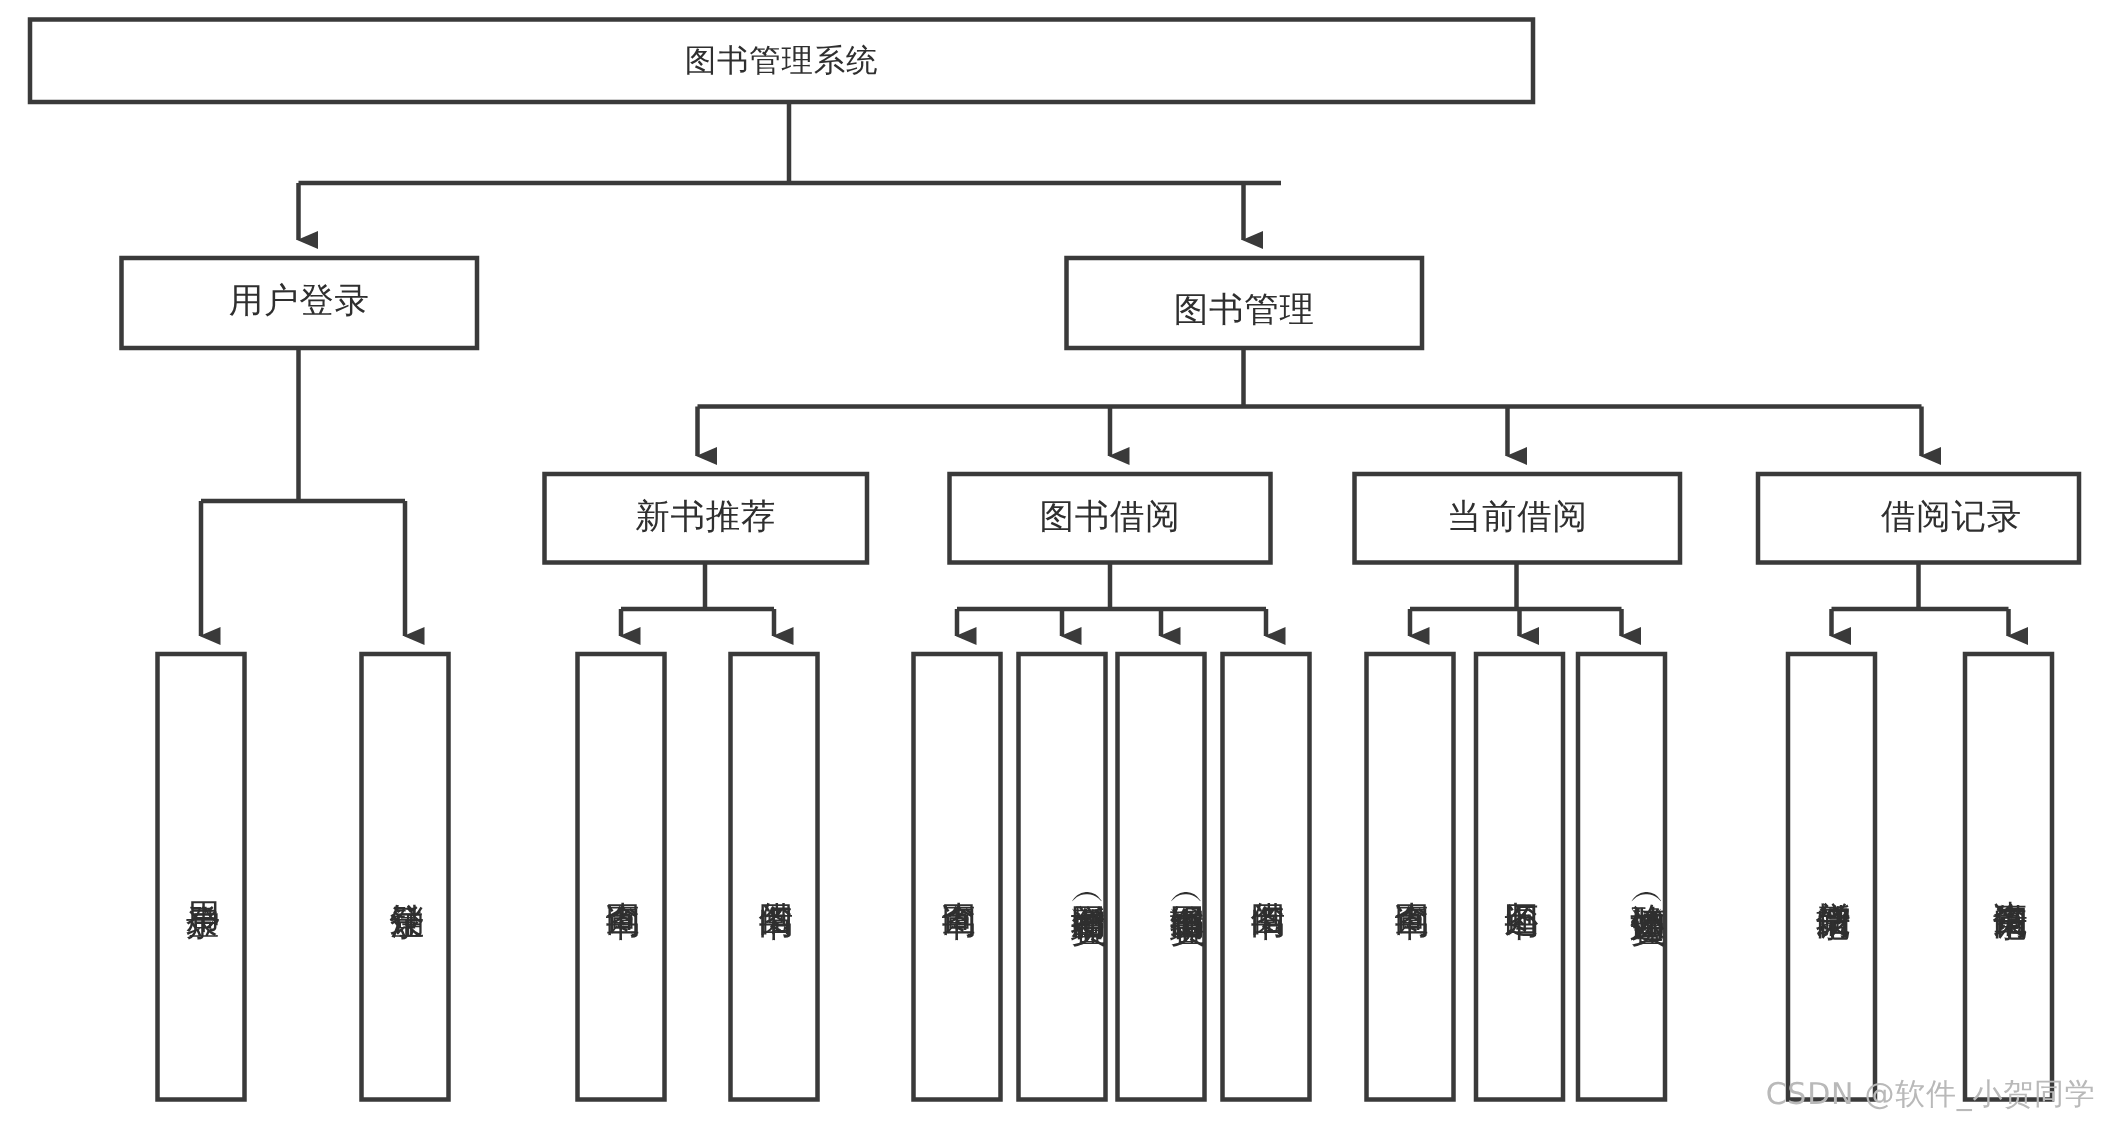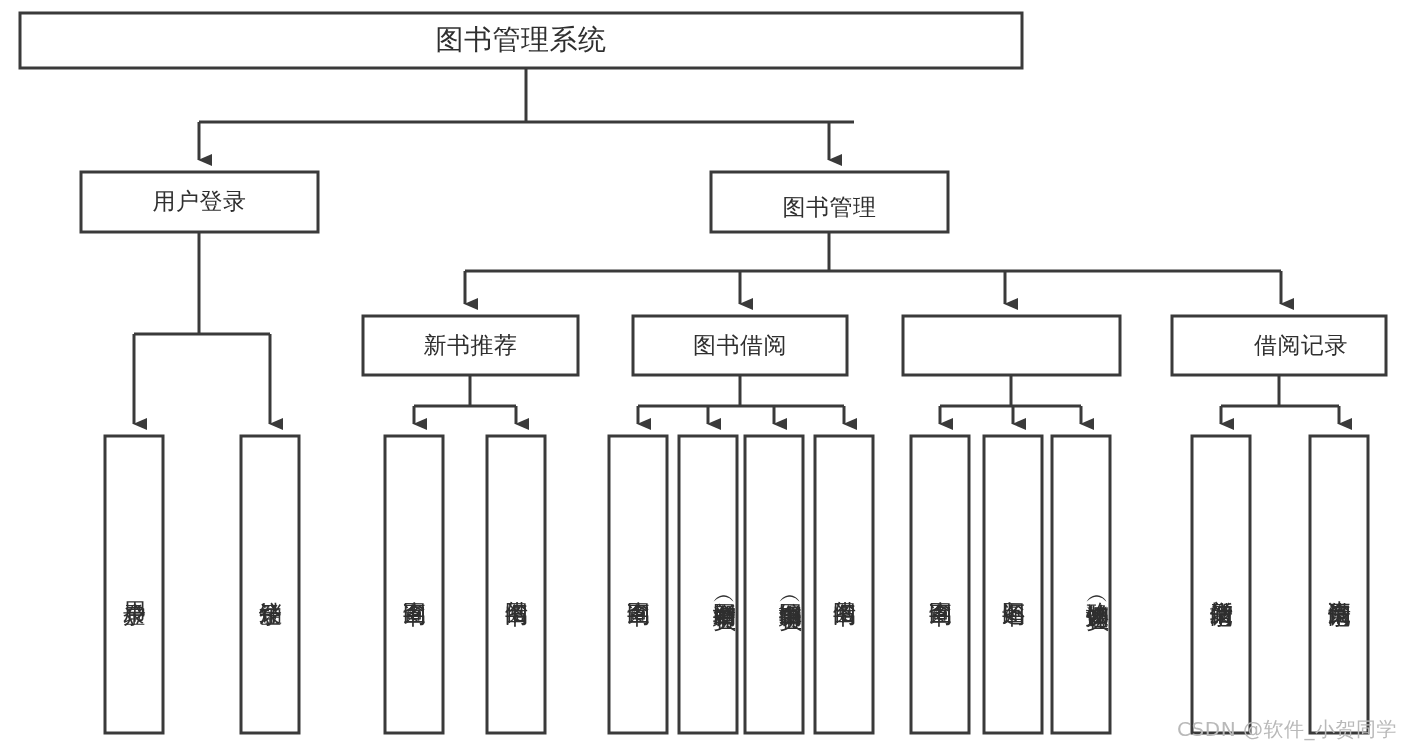--- a/index.html
+++ b/index.html
@@ -63,21 +63,21 @@
     color: #2f2f2f;
     font-size: 23px;
     line-height: 1.12;
     letter-spacing: 1px;
     writing-mode: vertical-rl;
     text-orientation: upright;
     text-align: center;
     pointer-events: none;
   }
   .label-root {
-    font-size: 28px;
+    font-size: 21px;
   }
   #watermark {
     position: absolute;
     right: 8px;
     bottom: 4px;
     font-size: 20px;
     color: #b9b9b9;
     letter-spacing: 0.5px;
     white-space: nowrap;
     font-family: "DejaVu Sans", "Liberation Sans", sans-serif;
@@ -179,20 +179,21 @@
     </g>
   </svg>
 
   <div class="node-label-h label-root" style="left:20px; top:13px; width:1002px; height:55px;">图书管理系统</div>
 
   <div class="node-label-h" style="left:81px; top:172px; width:237px; height:60px;">用户登录</div>
   <div class="node-label-h" style="left:711px; top:172px; width:237px; height:72px;">图书管理</div>
 
   <div class="node-label-h" style="left:633px; top:316px; width:214px; height:59px;">图书借阅</div>
   <div class="node-label-h" style="left:363px; top:316px; width:215px; height:59px;">新书推荐</div>
+  <div class="node-label-h" style="left:903px; top:316px; width:217px; height:59px;">当前借阅</div>
   <div class="node-label-h" style="left:1172px; top:316px; width:258px; height:59px;">借阅记录</div>
 
   <div class="node-label-v" style="left:105px; top:436px; width:58px; height:297px;">用户登录</div>
   <div class="node-label-v" style="left:241px; top:436px; width:58px; height:297px;">注销登录</div>
 
   <div class="node-label-v" style="left:385px; top:436px; width:58px; height:297px;">查询图书</div>
   <div class="node-label-v" style="left:487px; top:436px; width:58px; height:297px;">借阅图书</div>
 
   <div class="node-label-v" style="left:609px; top:436px; width:58px; height:297px;">查询图书</div>
   <div class="node-label-v" style="left:679px; top:436px; width:58px; height:297px; align-items:flex-start; padding-top:8px; box-sizing:border-box;">新增图书（管理员）</div>

